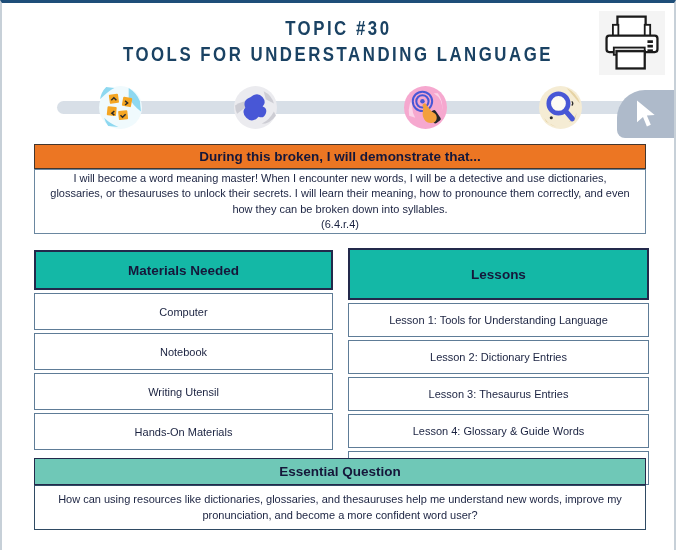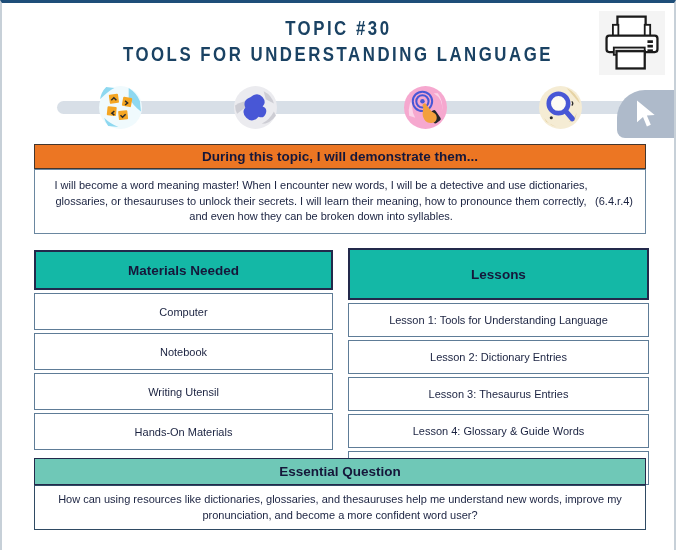--- a/index.html
+++ b/index.html
@@ -26,21 +26,21 @@
   .tl-icon.i1{left:96px;} .tl-icon.i2{left:231px;} .tl-icon.i3{left:401px;} .tl-icon.i4{left:536px;}
   .cursor-card{
     position:absolute;top:87px;right:0;width:57px;height:48px;
     background:#AEBACA;border-radius:28px 0 0 8px;
     display:flex;align-items:center;justify-content:center;
   }
   
   .band{position:absolute;left:32px;width:612px;box-sizing:border-box;display:flex;align-items:center;justify-content:center;text-align:center;}
   .band-header{font-weight:bold;font-size:13.5px;color:#15173A;}
   .demo-header{top:141px;height:25px;background:#EC7623;border:1px solid #43362E;}
-  .demo-body{top:166px;height:65px;background:#fff;border:1px solid #6A87A0;flex-direction:row;padding:4px 12px;}
+  .demo-body{top:166px;height:65px;background:#fff;border:1px solid #6A87A0;flex-direction:column;padding:4px 12px;}
   .body-text{font-size:11px;line-height:15.5px;color:#1A2240;}
   .eq-header{top:455px;height:27px;background:#6FC8B7;border:1px solid #23294B;}
   .eq-body{top:482px;height:45px;background:#fff;border:1px solid #2F4A63;flex-direction:column;padding:4px 14px;}
   
   .tbl{position:absolute;box-sizing:border-box;}
   .tbl-materials{left:32px;top:247px;width:299px;}
   .tbl-lessons{left:346px;top:245px;width:301px;}
   .thead{
     box-sizing:border-box;background:#14b8a6;border:2px solid #23294B;
     display:flex;align-items:center;justify-content:center;
@@ -138,21 +138,21 @@
     </svg>
   </span>
 
   <div class="cursor-card">
     <svg width="26" height="30" viewBox="0 0 16 20">
       <path d="M2 1 L2 15.5 L6 12 L8.6 18.3 L11.2 17.2 L8.6 11 L13.8 10.6 Z" fill="#ffffff"></path>
     </svg>
   </div>
 
   <div class="band demo-header">
-    <span class="band-header">During this topic, I will demonstrate them...</span>
+    <span class="band-header">During this broken, I will demonstrate that...</span>
   </div>
   <div class="band demo-body">
     <div class="body-text">I will become a word meaning master! When I encounter new words, I will be a detective and use dictionaries, glossaries, or thesauruses to unlock their secrets. I will learn their meaning, how to pronounce them correctly, and even how they can be broken down into syllables.</div>
     <div class="body-text">(6.4.r.4)</div>
   </div>
 
   <div class="tbl tbl-materials">
     <div class="thead">Materials Needed</div>
     <div class="trow">Computer</div>
     <div class="trow">Notebook</div>

